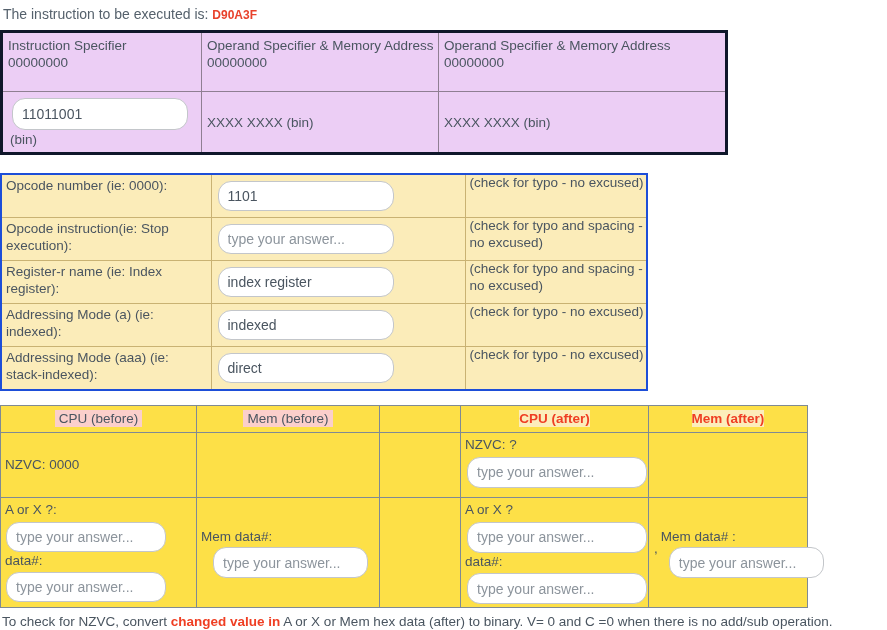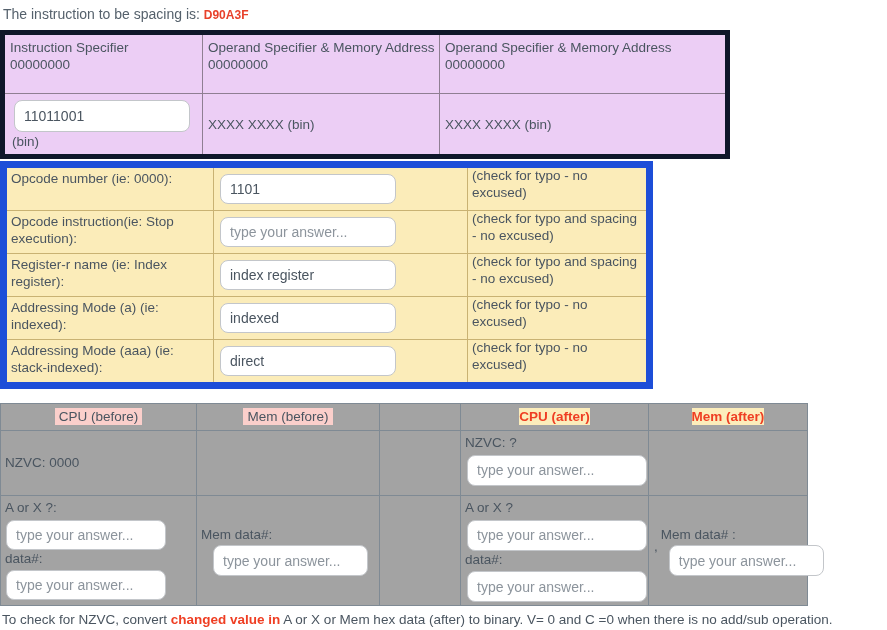--- a/index.html
+++ b/index.html
@@ -36,56 +36,56 @@
     border-collapse: collapse;
     table-layout: fixed;
     font-size: 13.5px;
   }
   td, th { vertical-align: top; padding: 0; }
 
   
   .tbl-purple {
     width: 609px;
     margin: 2px 0 0 0;
-    border: 5px solid #0f172a;
+    border: 3px solid #0f172a;
   }
   .tbl-purple td {
     background: #eccef5;
     border: 1px solid #8f7f92;
     padding: 4px 4px 4px 5px;
     line-height: 1.28;
     color: #4a5560;
   }
   .purple-r1 td { height: 50px; }
   .purple-r2 td { height: 50px; vertical-align: middle; }
   .purple-r2 td.cell-instr { vertical-align: top; padding-top: 4px; }
 
   
   .ti {
     box-sizing: border-box;
     border: 1px solid #c3c6ca;
-    border-radius: 8px;
+    border-radius: 13px;
     background: #ffffff;
     font-family: "Liberation Sans", sans-serif;
     font-size: 14px;
     color: #4a5560;
     padding: 5px 9px;
     outline: none;
     display: block;
   }
   .ti::placeholder { color: #8c949c; }
 
   .ti-instr { width: 176px; height: 32px; margin: 2px 0 1px 4px; }
   .bin-label { padding-left: 2px; color: #4a5560; }
 
   
   .tbl-yellow {
     width: 648px;
-    margin: 2px 0 0 0;
-    border: 7px solid #1d4ed8;
+    margin: 18px 0 0 0;
+    border: 2px solid #1d4ed8;
   }
   .tbl-yellow td {
     background: #fbecb9;
     border: 1px solid #c9b273;
     padding: 3px 2px 3px 4px;
     line-height: 1.25;
     color: #4a5560;
     vertical-align: middle;
   }
   .tbl-yellow td.y-label { vertical-align: top; padding-top: 3px; }
@@ -93,21 +93,21 @@
   .tbl-yellow tr { height: 37px; }
   .ti-yellow { width: 176px; height: 30px; margin: 3px 0 3px 2px; }
 
   
   .tbl-blue {
     width: 807px;
     margin: 14px 0 0 0;
     border: 1px solid #7f8a94;
   }
   .tbl-blue td {
-    background: #a3a3a3;
+    background: #fde047;
     border: 1px solid #7f8a94;
     padding: 3px 2px 3px 4px;
     line-height: 1.3;
     color: #4a5560;
     vertical-align: top;
   }
   .tbl-blue td.hdr {
     text-align: center;
     vertical-align: middle;
     height: 22px;
@@ -137,21 +137,21 @@
   }
   .notes .red { color: #ef3e23; font-weight: bold; }
   .notes div { white-space: nowrap; }
 </style>
 </head>
 <body>
 
 <div class="page">
 
   <div class="instr-line">
-    <span>The instruction to be spacing is:</span>
+    <span>The instruction to be executed is:</span>
     <span class="instr-code">D90A3F</span>
   </div>
 
   <table class="tbl-purple">
     <colgroup>
       <col style="width:200px">
         <col style="width:237px">
         <col style="width:288px">
     </colgroup>
     <tbody>

